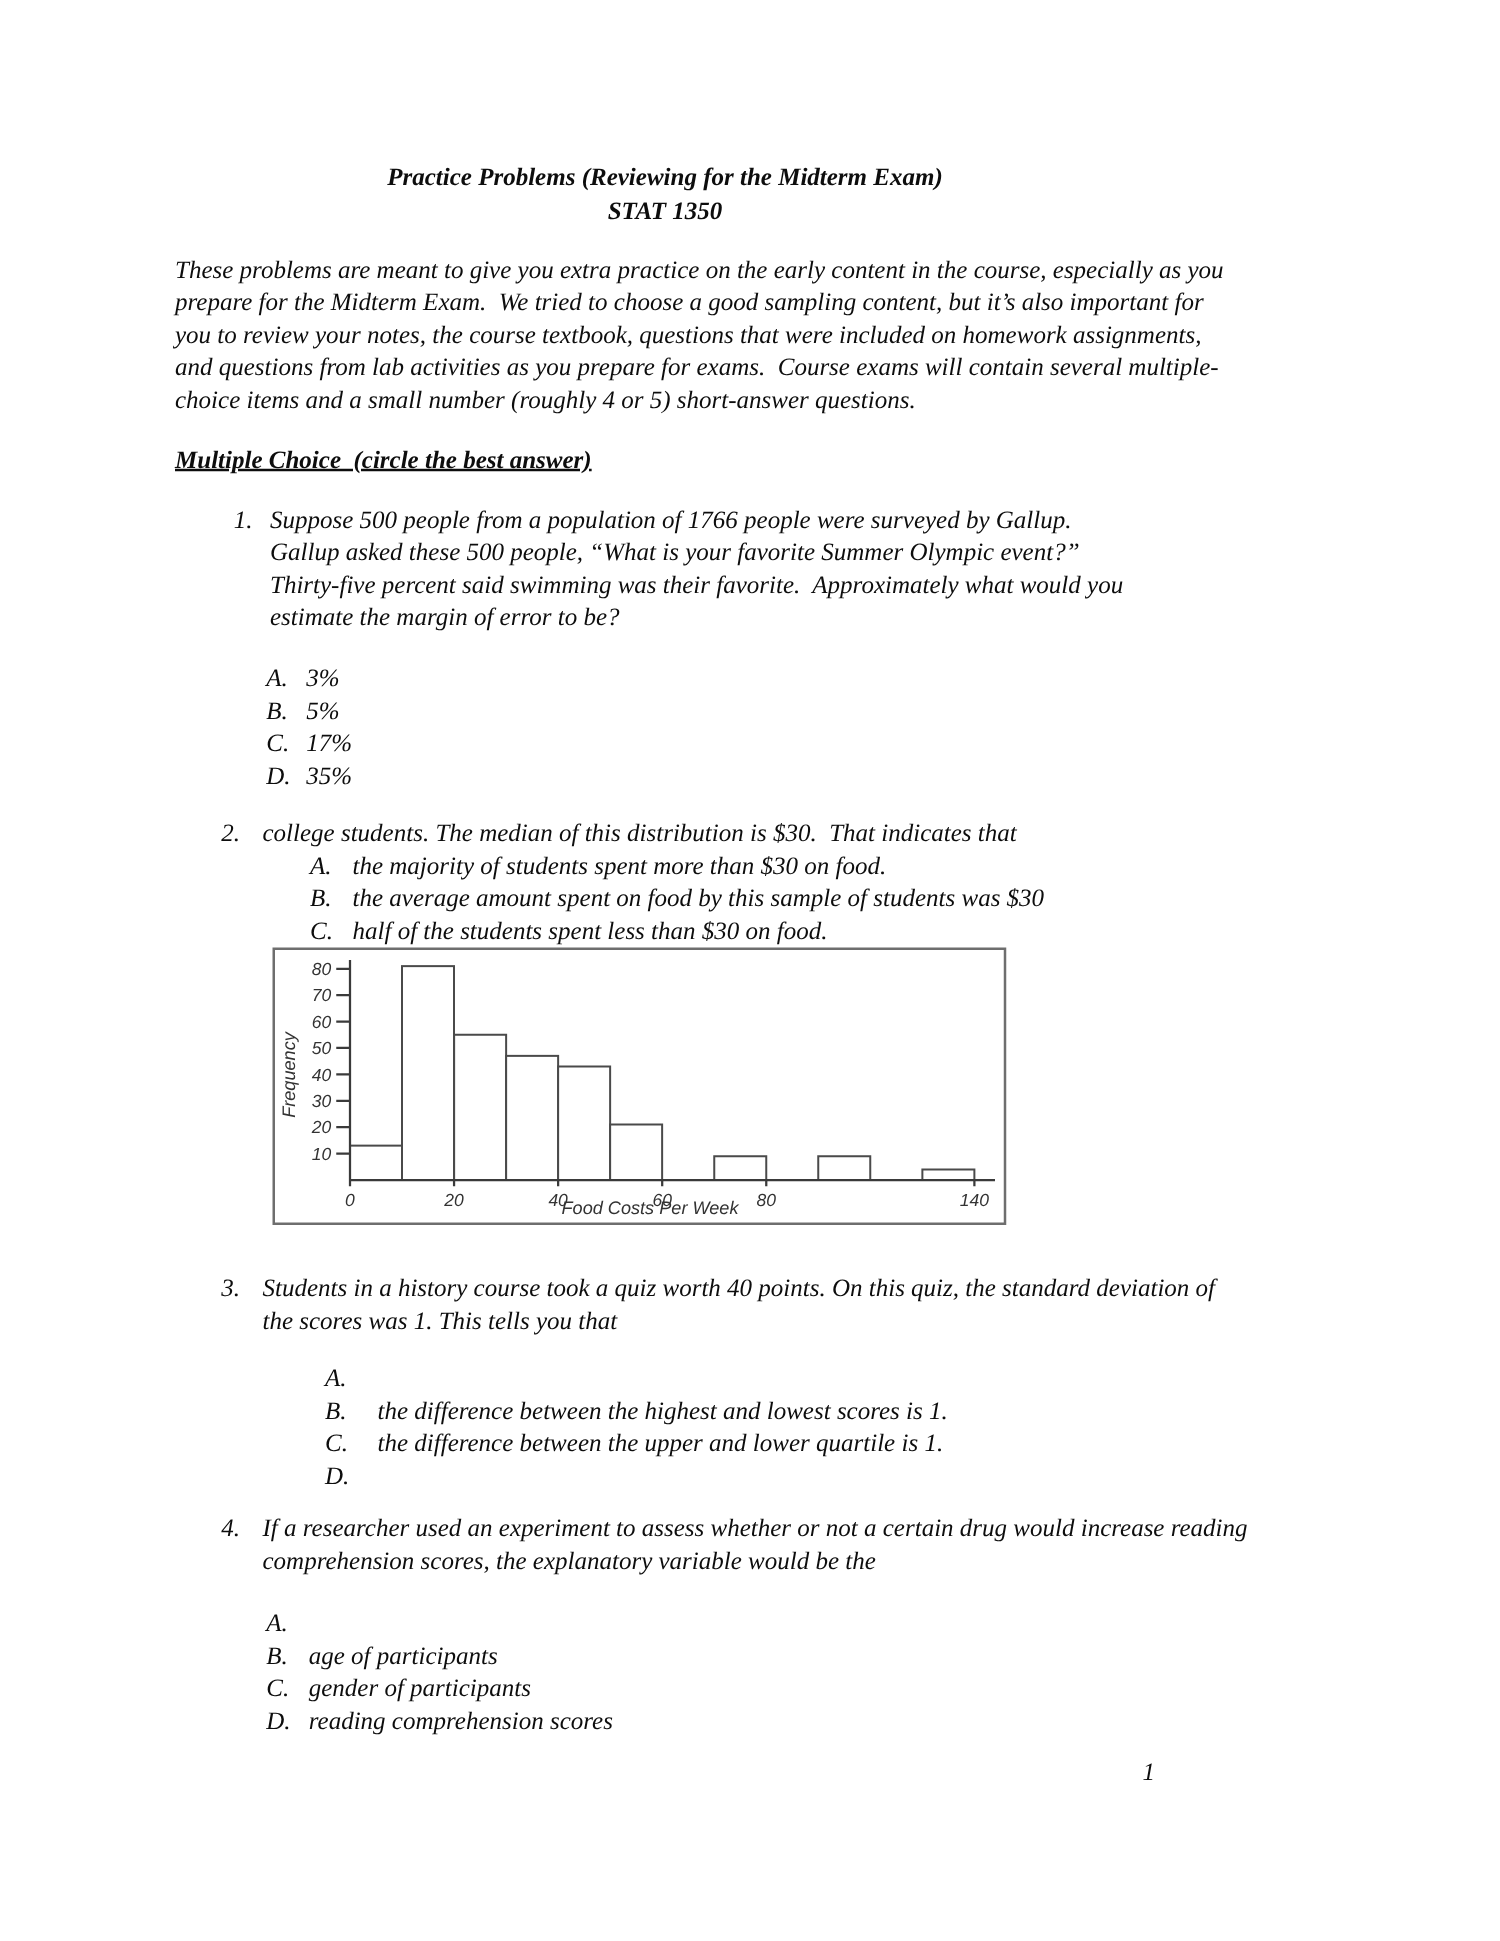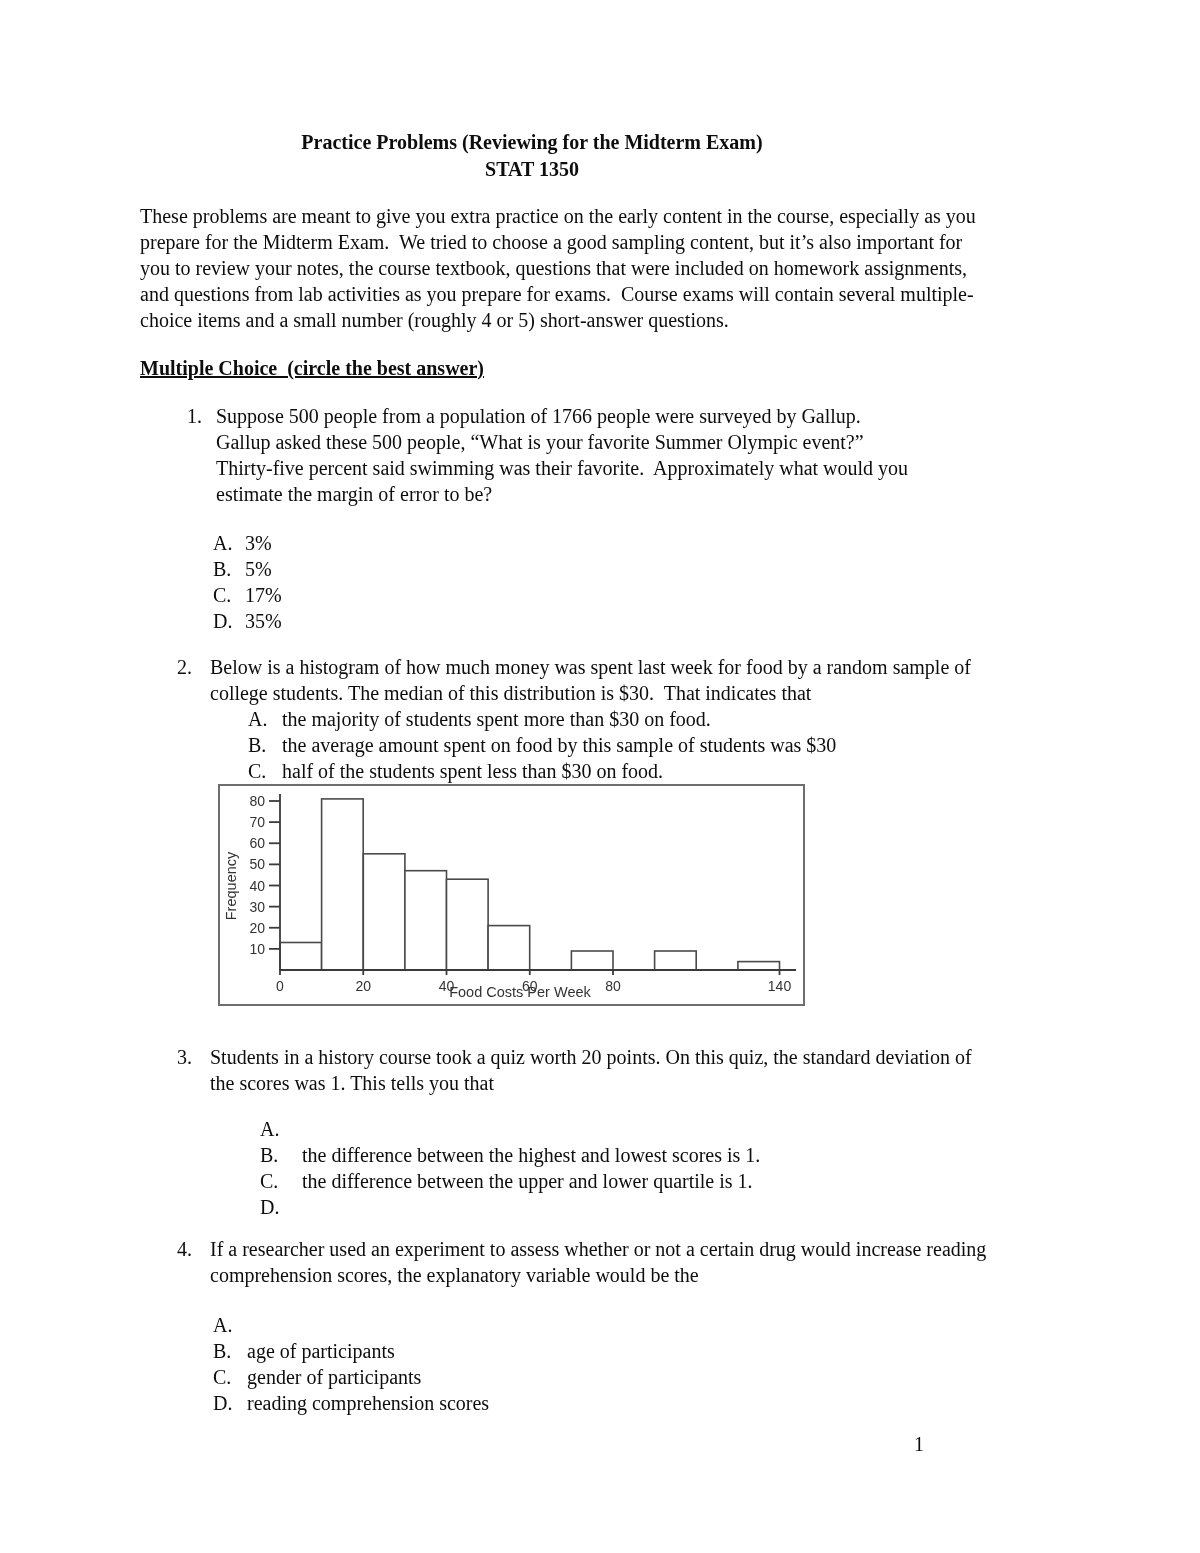--- a/index.html
+++ b/index.html
@@ -8,20 +8,21 @@
     min-height: 1553px;
     font-family: "Liberation Serif", serif;
     color: #0d0d0d;
     position: relative;
   }
   .page {
     box-sizing: border-box;
     width: 1064px;
     min-height: 1553px;
     padding: 129px 140px 0 140px;
+    font-style: italic;
   }
   .line {
     font-size: 20px;
     line-height: 26px;
     white-space: pre;
   }
   .title-block { text-align: center; }
   .title-line {
     font-size: 20px;
     line-height: 27px;
@@ -124,21 +125,20 @@
         <div class="q-option">
         <span class="opt-letter">D.</span>
         <span class="opt-text">35%</span>
       </div>
       </div>
   </div>
 
   <div class="question q2">
     <div class="q-number">2.</div>
     <div class="q-lines">
-        <div class="line">Below is a histogram of how much money was spent last week for food by a random sample of</div>
         <div class="line">college students. The median of this distribution is $30.  That indicates that</div>
       </div>
     <div class="q-options">
         <div class="q-option">
         <span class="opt-letter">A.</span>
         <span class="opt-text">the majority of students spent more than $30 on food.</span>
       </div>
         <div class="q-option">
         <span class="opt-letter">B.</span>
         <span class="opt-text">the average amount spent on food by this sample of students was $30</span>
@@ -192,21 +192,21 @@
         <line x1="559.5121951219512" y1="184" x2="559.5121951219512" y2="189" stroke="#3a3a3a" stroke-width="1.8"></line>
         <text x="559.5121951219512" y="205" text-anchor="middle" font-family="&quot;Liberation Sans&quot;, sans-serif" font-size="14" fill="#333333">140</text>
         <text x="16" y="100" text-anchor="middle" font-family="&quot;Liberation Sans&quot;, sans-serif" font-size="14.5" fill="#333333" transform="rotate(-90 16 100)">Frequency</text>
         <text x="300" y="211" text-anchor="middle" font-family="&quot;Liberation Sans&quot;, sans-serif" font-size="14.5" fill="#333333">Food Costs Per Week</text>
       </svg>
   </div>
 
   <div class="question q3">
     <div class="q-number">3.</div>
     <div class="q-lines">
-        <div class="line">Students in a history course took a quiz worth 20 points. On this quiz, the standard deviation of</div>
+        <div class="line">Students in a history course took a quiz worth 40 points. On this quiz, the standard deviation of</div>
         <div class="line">the scores was 1. This tells you that</div>
       </div>
     <div class="q-options">
         <div class="q-option">
         <span class="opt-letter">A.</span>
       </div>
         <div class="q-option">
         <span class="opt-letter">B.</span>
         <span class="opt-text">the difference between the highest and lowest scores is 1.</span>
       </div>

